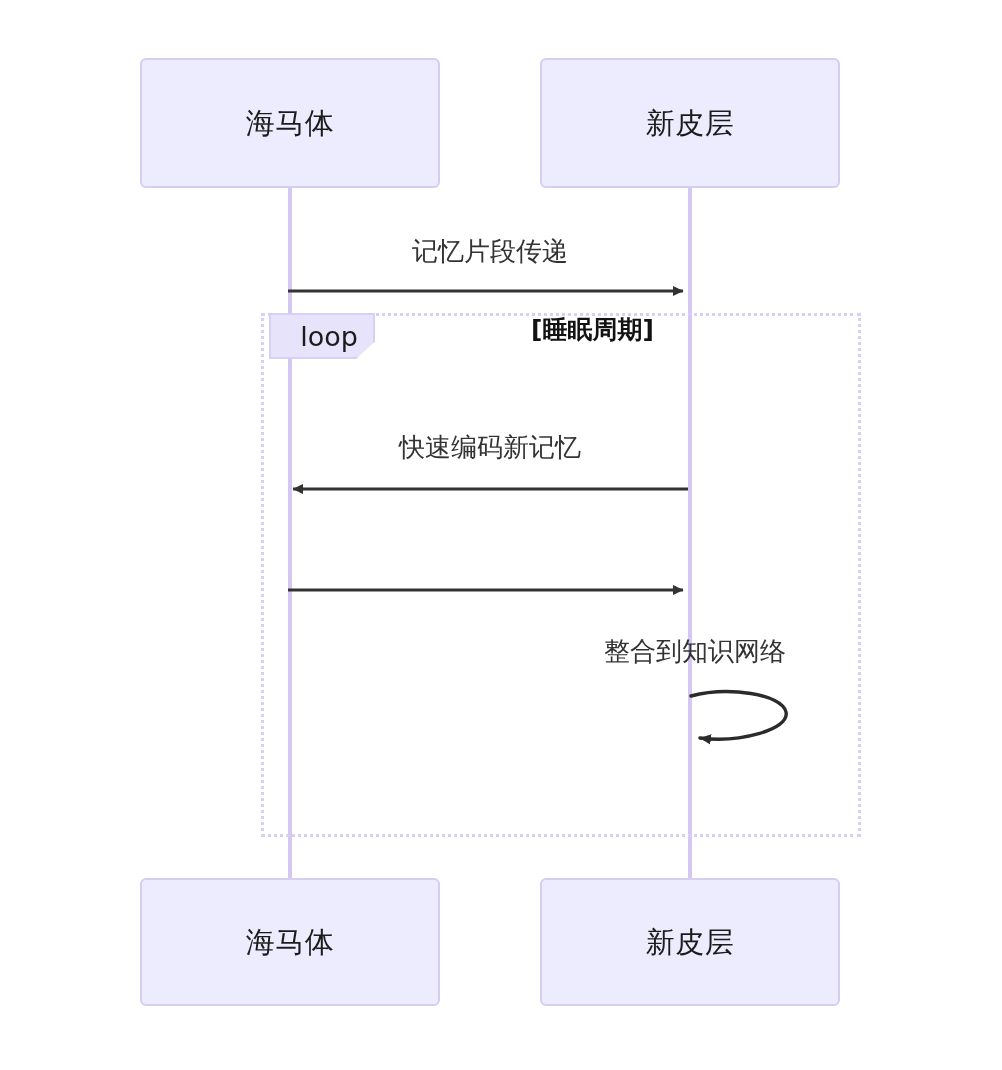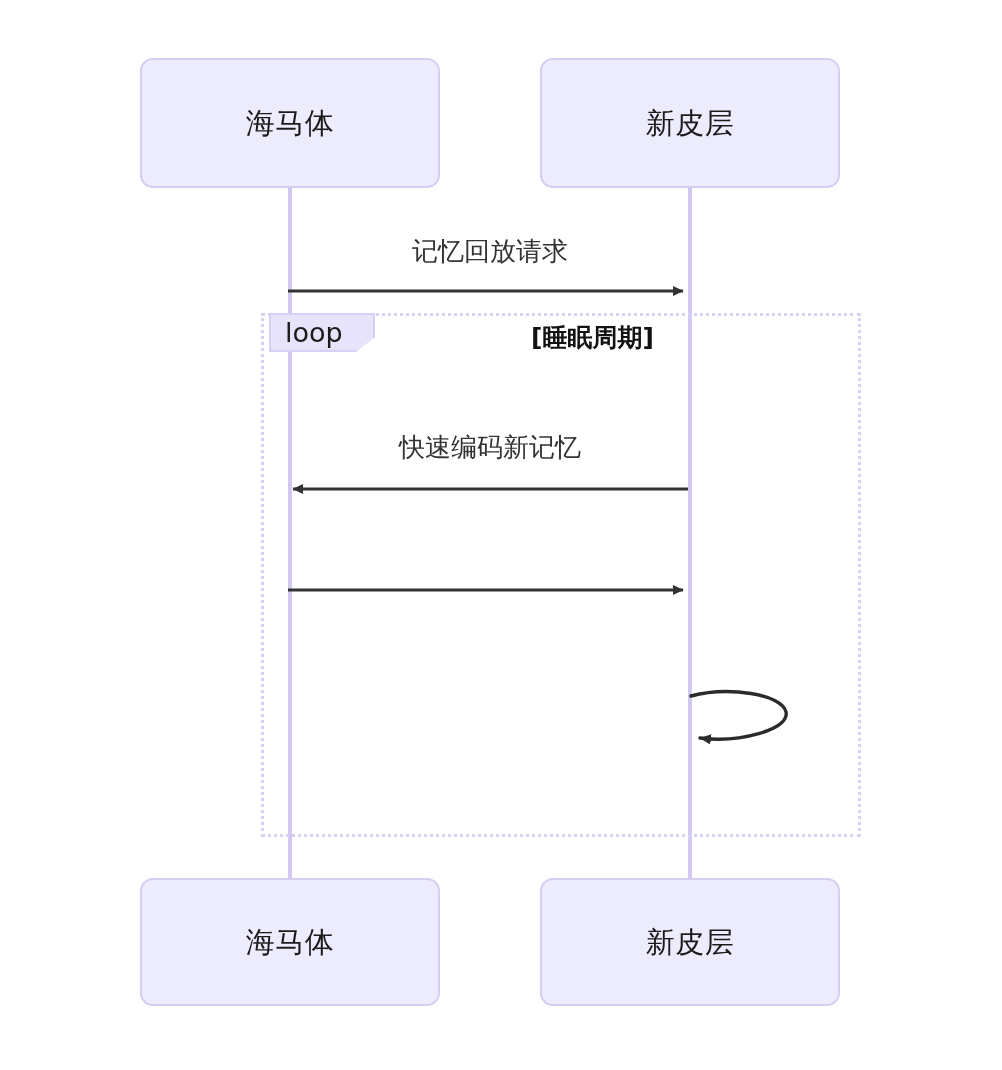--- a/index.html
+++ b/index.html
@@ -15,21 +15,21 @@
     width: 1002px;
     height: 1070px;
     background: #ffffff;
     overflow: hidden;
   }
   .actor-box {
     position: absolute;
     box-sizing: border-box;
     background: #ececfe;
     border: 2px solid #d6cdf2;
-    border-radius: 13px;
+    border-radius: 6px;
     display: flex;
     align-items: center;
     justify-content: center;
   }
   .actor-label {
     font-size: 29px;
     color: #1b1b1b;
     font-family: "DejaVu Sans", "Liberation Sans", sans-serif;
     line-height: 1;
     letter-spacing: 0.5px;
@@ -88,41 +88,41 @@
 </head>
 <body>
 
 <div id="diagram-root">
 
   <div class="lifeline" style="left:288px; top:186px; height:694px;"></div>
   <div class="lifeline" style="left:688px; top:186px; height:694px;"></div>
 
   <div class="loop-frame" style="left:261px; top:313px; width:600px; height:524px;"></div>
 
-  <div class="loop-tag" style="left:269px; top:313px; width:106px; height:39px;">
+  <div class="loop-tag" style="left:269px; top:313px; width:106px; height:46px;justify-content:center;">
     <span class="loop-tag-label">loop</span>
   </div>
 
-  <div class="loop-cond" style="left:531px; top:325px;">[睡眠周期]</div>
+  <div class="loop-cond" style="left:531px; top:317px;">[睡眠周期]</div>
 
   <div class="actor-box" style="left:140px; top:58px; width:300px; height:130px;">
     <span class="actor-label">海马体</span>
   </div>
   <div class="actor-box" style="left:540px; top:58px; width:300px; height:130px;">
     <span class="actor-label">新皮层</span>
   </div>
 
   <div class="actor-box" style="left:140px; top:878px; width:300px; height:128px;">
     <span class="actor-label">海马体</span>
   </div>
   <div class="actor-box" style="left:540px; top:878px; width:300px; height:128px;">
     <span class="actor-label">新皮层</span>
   </div>
 
-  <div class="msg-label" style="left:290px; top:238px; width:400px;">记忆回放请求</div>
+  <div class="msg-label" style="left:290px; top:238px; width:400px;">记忆片段传递</div>
   <svg class="msg-arrow-svg" style="left:285px; top:281px;" width="415" height="20" viewBox="0 0 415 20">
     <defs>
       <marker id="arrow-right-1" markerWidth="11" markerHeight="11" refX="10" refY="5.5" orient="auto" markerUnits="userSpaceOnUse">
         <path d="M0,0.6 L10.5,5.5 L0,10.4 z" fill="#333333"></path>
       </marker>
     </defs>
     <line x1="3" y1="10" x2="398" y2="10" stroke="#333333" stroke-width="3" marker-end="url(#arrow-right-1)"></line>
   </svg>
 
   <div class="msg-label" style="left:290px; top:434px; width:400px;">快速编码新记忆</div>
@@ -137,20 +137,21 @@
 
   <svg class="msg-arrow-svg" style="left:285px; top:580px;" width="415" height="20" viewBox="0 0 415 20">
     <defs>
       <marker id="arrow-right-3" markerWidth="11" markerHeight="11" refX="10" refY="5.5" orient="auto" markerUnits="userSpaceOnUse">
         <path d="M0,0.6 L10.5,5.5 L0,10.4 z" fill="#333333"></path>
       </marker>
     </defs>
     <line x1="3" y1="10" x2="398" y2="10" stroke="#333333" stroke-width="3" marker-end="url(#arrow-right-3)"></line>
   </svg>
 
+  <div class="msg-label" style="left:575px; top:638px; width:240px; text-align:center;">整合到知识网络</div>
   <svg class="msg-arrow-svg" style="left:670px; top:680px;" width="140" height="90" viewBox="0 0 140 90">
     <defs>
       <marker id="arrow-self-4" markerWidth="12" markerHeight="12" refX="11" refY="6" orient="auto" markerUnits="userSpaceOnUse">
         <path d="M0,0.8 L11.5,6 L0,11.2 z" fill="#2b2b2b"></path>
       </marker>
     </defs>
     <path d="M21,16 C 58,6 112,14 116,32 C 120,50 68,63 30,58" fill="none" stroke="#2b2b2b" stroke-width="3.4" stroke-linecap="round" marker-end="url(#arrow-self-4)"></path>
   </svg>
 
 </div>

